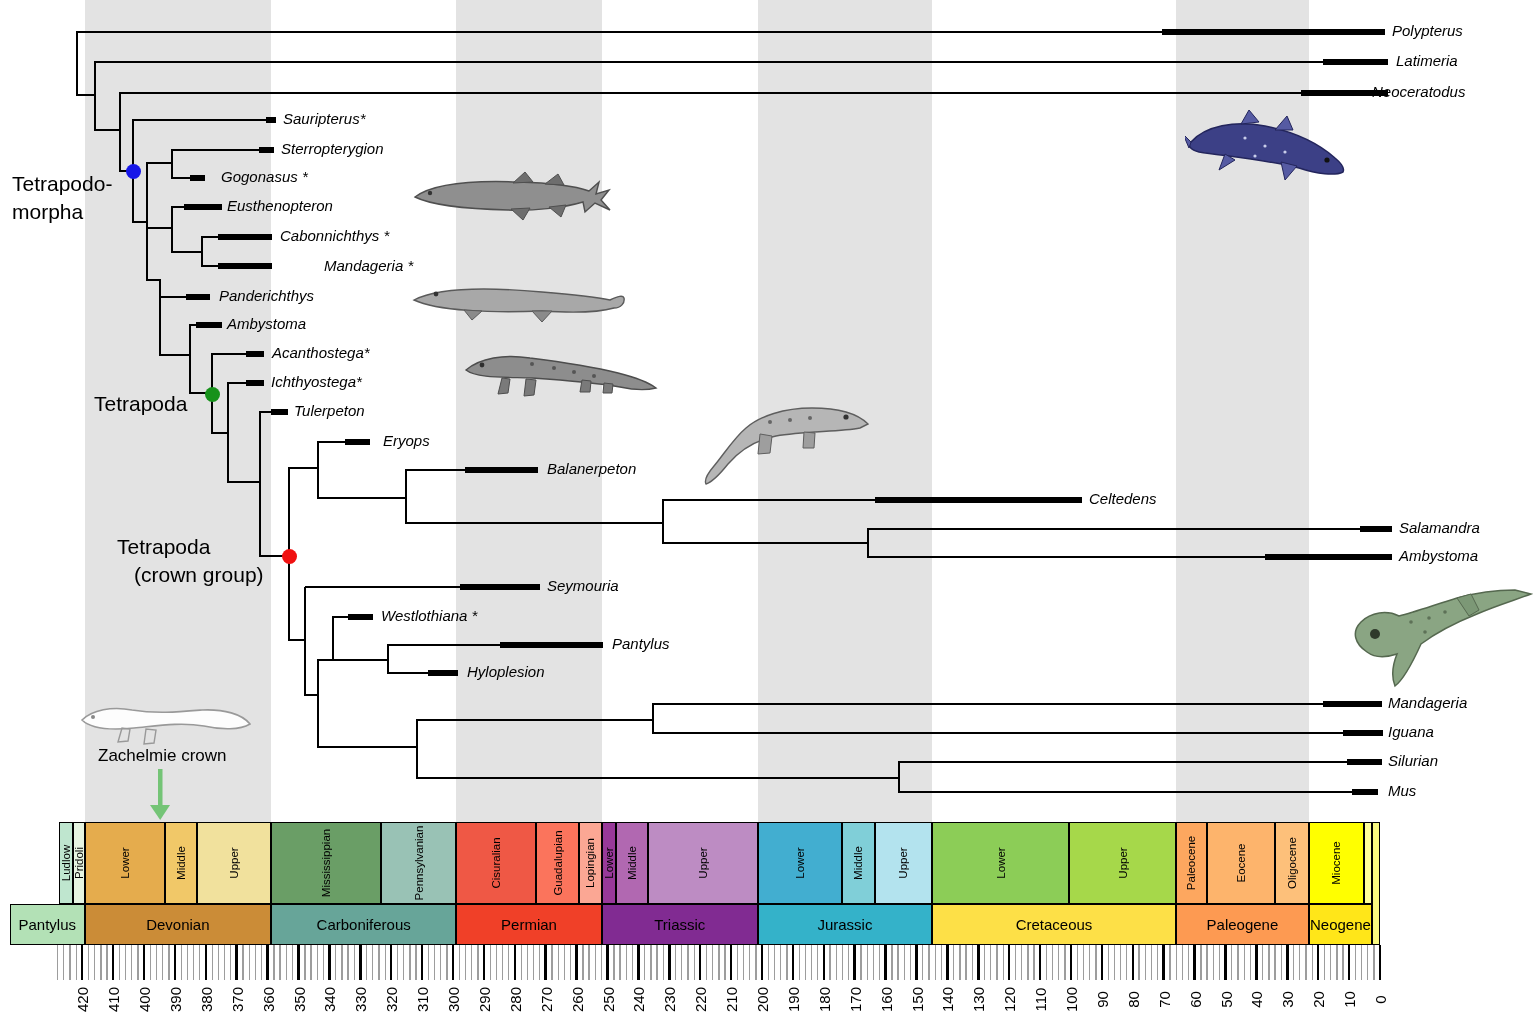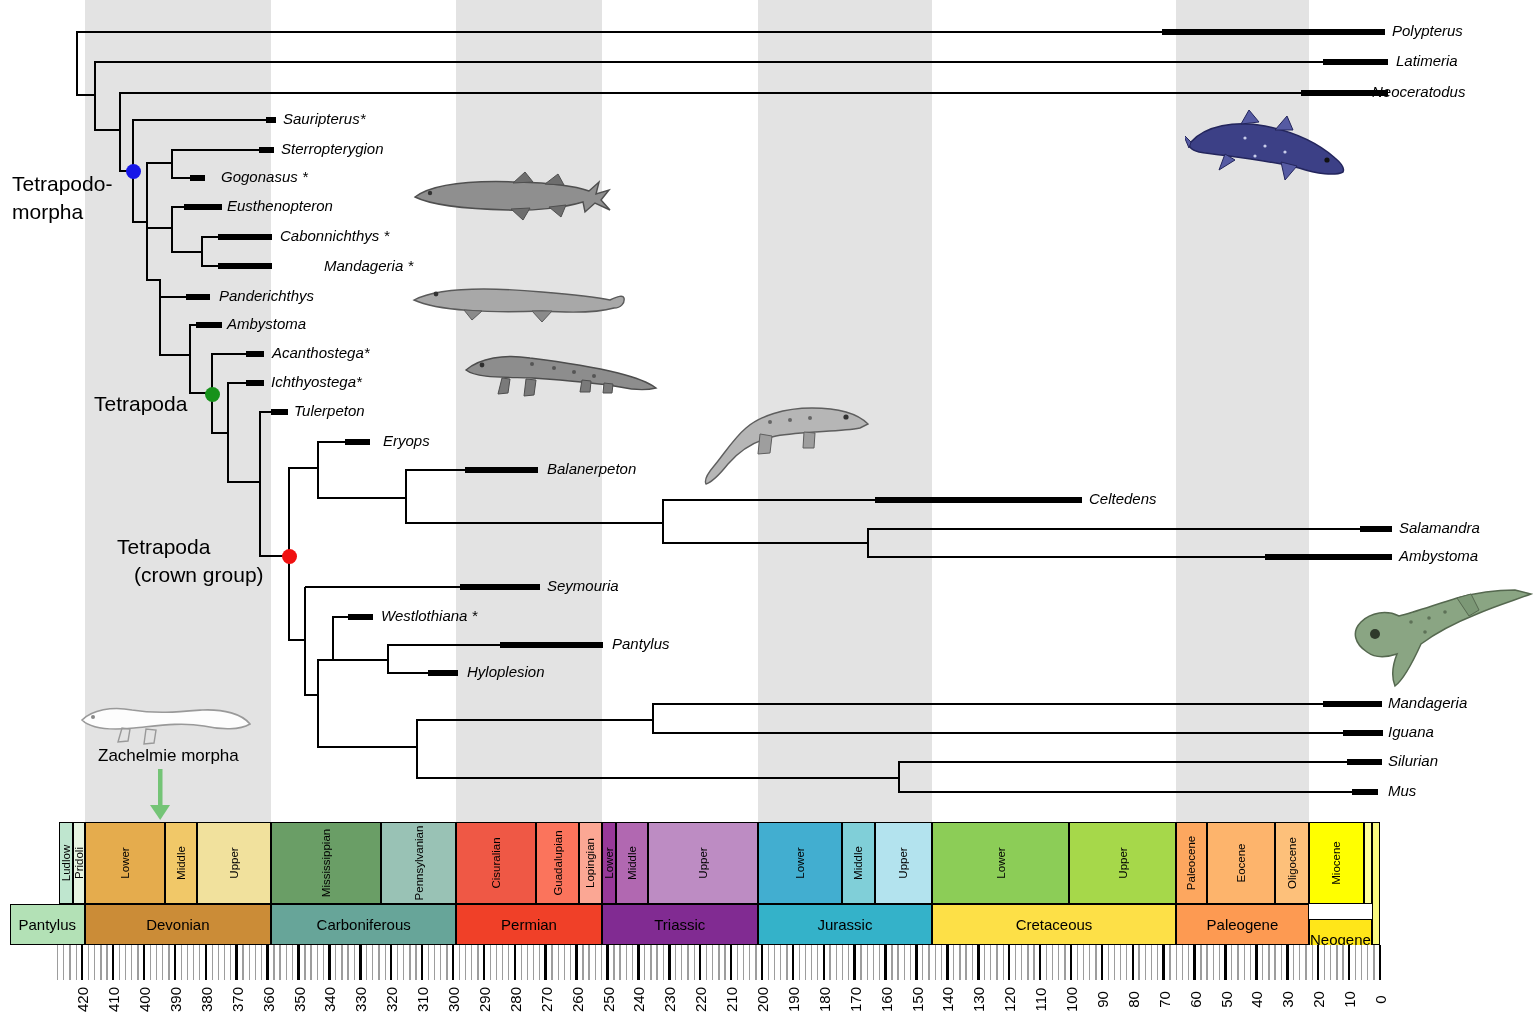--- a/index.html
+++ b/index.html
@@ -166,21 +166,21 @@
       <div class="dot" style="left: 125.5px; top: 163.5px; background: rgb(22, 22, 232);"></div>
       <div class="dot" style="left: 204.5px; top: 386.5px; background: rgb(23, 146, 27);"></div>
       <div class="dot" style="left: 281.5px; top: 548.5px; background: rgb(240, 17, 17);"></div>
     </div>
   <div id="labels-layer">
       <div class="clade-label" style="left: 12px; top: 172px;">Tetrapodo-</div>
       <div class="clade-label" style="left: 12px; top: 200px;">morpha</div>
       <div class="clade-label" style="left: 94px; top: 392px;">Tetrapoda</div>
       <div class="clade-label" style="left: 117px; top: 535px;">Tetrapoda</div>
       <div class="clade-label" style="left: 99px; top: 563px; margin-left: 35px;">(crown group)</div>
-      <div class="annot-label" style="left: 98px; top: 746px;">Zachelmie morpha</div>
+      <div class="annot-label" style="left: 98px; top: 746px;">Zachelmie crown</div>
     </div>
   <div id="timescale-layer">
       <div class="pbox" style="left: 9.894px; width: 74.778px; top: 904px; height: 41px; background: rgb(179, 225, 182);">
         <span>Pantylus</span>
       </div>
       <div class="pbox" style="left: 84.672px; width: 186.327px; top: 904px; height: 41px; background: rgb(203, 140, 55);">
         <span>Devonian</span>
       </div>
       <div class="pbox" style="left: 270.999px; width: 185.4px; top: 904px; height: 41px; background: rgb(103, 165, 153);">
         <span>Carboniferous</span>
@@ -193,21 +193,21 @@
       </div>
       <div class="pbox" style="left: 757.983px; width: 173.967px; top: 904px; height: 41px; background: rgb(52, 178, 201);">
         <span>Jurassic</span>
       </div>
       <div class="pbox" style="left: 931.95px; width: 244.11px; top: 904px; height: 41px; background: #fde047;">
         <span>Cretaceous</span>
       </div>
       <div class="pbox" style="left: 1176.06px; width: 132.777px; top: 904px; height: 41px; background: rgb(253, 154, 82);">
         <span>Paleogene</span>
       </div>
-      <div class="pbox" style="left: 1308.84px; width: 63.1905px; top: 904px; height: 41px; background: rgb(255, 230, 25); margin-top: 15px;">
+      <div class="pbox" style="left: 1308.84px; width: 63.1905px; top: 904px; height: 41px; background: rgb(255, 230, 25);">
         <span>Neogene</span>
       </div>
       <div class="pbox" style="left: 1372.03px; width: 7.9722px; top: 822px; height: 123px; background: rgb(249, 249, 127);"></div>
       <div class="ebox" style="left: 59.334px; width: 13.596px; top: 822px; height: 82px; background: rgb(191, 230, 207);">
         <span>Ludlow</span>
       </div>
       <div class="ebox" style="left: 72.93px; width: 11.742px; top: 822px; height: 82px; background: rgb(230, 245, 225);">
         <span>Pridoli</span>
       </div>
       <div class="ebox" style="left: 84.672px; width: 80.031px; top: 822px; height: 82px; background: rgb(229, 172, 77);">

